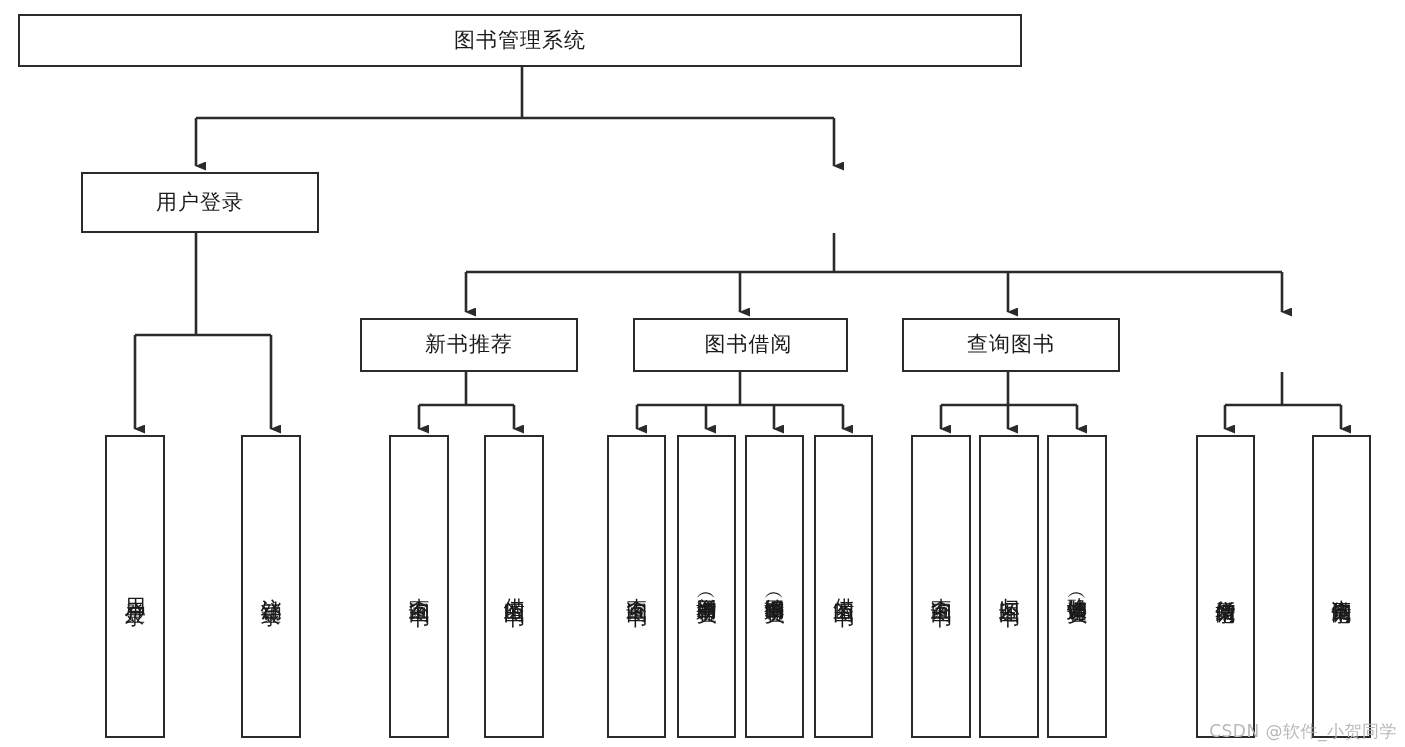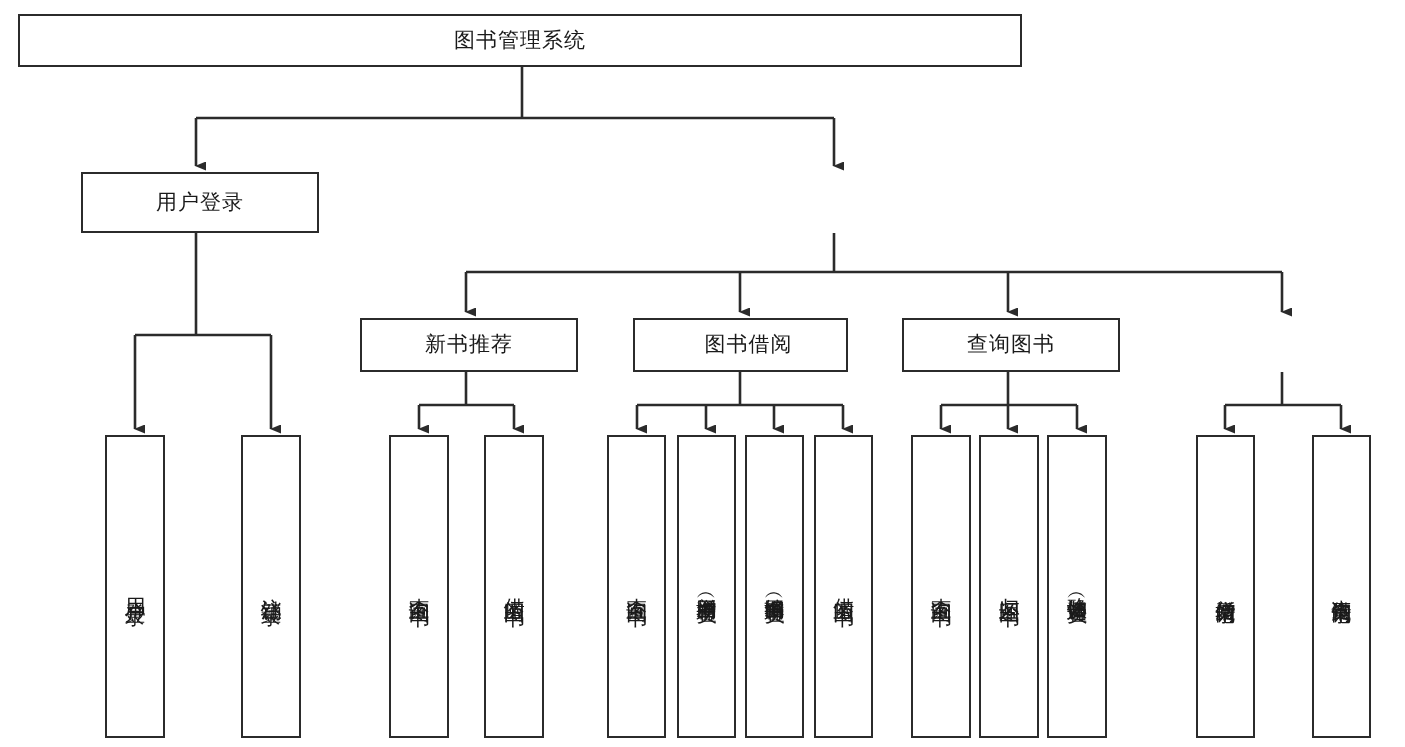--- a/index.html
+++ b/index.html
@@ -138,14 +138,15 @@
   <div class="node vert tight" style="left:745px; top:435px; width:59px; height:303px;">编辑图书（管理员）</div>
   <div class="node vert" style="left:814px; top:435px; width:59px; height:303px;">借阅图书</div>
 
   <div class="node vert" style="left:911px; top:435px; width:60px; height:303px;">查询图书</div>
   <div class="node vert" style="left:979px; top:435px; width:60px; height:303px;">归还图书</div>
   <div class="node vert tight" style="left:1047px; top:435px; width:60px; height:303px;">确认归还（管理员）</div>
 
   <div class="node vert tight" style="left:1196px; top:435px; width:59px; height:303px;">新增借阅记录</div>
   <div class="node vert tight" style="left:1312px; top:435px; width:59px; height:303px;">查询借阅记录</div>
 
+  <div id="watermark">CSDN @软件_小贺同学</div>
 
 </div>
 
 </body></html>

